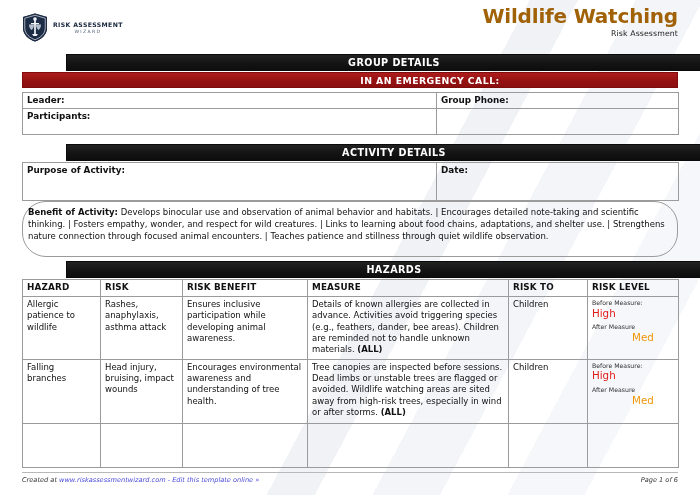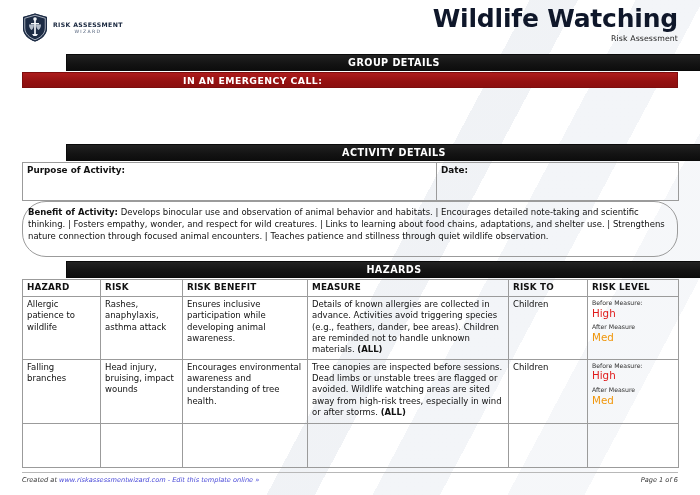--- a/index.html
+++ b/index.html
@@ -44,21 +44,21 @@
     color: #16243c; white-space: nowrap;
   }
   .logo-sub {
     font-size: 4.6px; letter-spacing: 1.3px; color: #4a5a74;
     text-align: center; margin-top: 1.5px;
   }
   .title-block {
     position: absolute; right: 22px; top: 6px; text-align: right;
   }
   .doc-title {
-    font-size: 25px; font-weight: bold; color: #0f172a;
+    font-size: 20px; font-weight: bold; color: #a16207;
     letter-spacing: -0.2px; line-height: 1.05;
   }
   .doc-subtitle {
     font-size: 7.8px; color: #222222; margin-top: 2px; letter-spacing: 0.1px;
   }
 
   
   .band {
     position: absolute; left: 22px; width: 656px;
     display: flex; align-items: center; justify-content: center;
@@ -67,21 +67,21 @@
   .band-dark {
     background: linear-gradient(180deg, #222222 0%, #141414 55%, #0d0d0d 100%);
     border: 1px solid #0a0a0a;
     font-size: 9.6px;
     margin-left: 44px;
   }
   .band-red {
     background: linear-gradient(180deg, #ad1c1c 0%, #941111 60%, #8b0f0f 100%);
     border: 1px solid #7d0d0d;
     font-size: 9.3px;
-    justify-content: flex-start;
+    justify-content: center;
   }
   .band-red .band-label { margin-left: 160px; }
 
   
   .grid {
     position: absolute; left: 22px; width: 656px;
     border-collapse: collapse;
     table-layout: fixed;
   }
   .grid td {
@@ -121,21 +121,21 @@
   }
   .haz-table th {
     font-weight: bold; font-size: 8.8px; letter-spacing: 0.15px;
     padding-top: 2px; padding-bottom: 2px;
   }
   .haz-table td b { font-weight: bold; }
   .lvl-cell { text-align: center; padding-top: 4px; }
   .lvl-label { font-size: 6.2px; color: #333333; line-height: 1.25; }
   .lvl-val { font-size: 10.3px; font-weight: normal; line-height: 1.3; }
   .lvl-before { color: #e01b1b; }
-  .lvl-after  { color: #f0960a; }
+  .lvl-after  { color: #f0960a; margin-left: 40px; }
   .lvl-gap { height: 3px; }
 
   
   .footer-rule {
     position: absolute; left: 22px; top: 472px; width: 656px;
     height: 1px; background: #b8b8b8;
   }
   .footer {
     position: absolute; top: 476px; width: 700px;
     font-style: italic; font-size: 6.6px; color: #333333;
@@ -179,20 +179,45 @@
     </div>
 
     <div class="band band-dark" style="top:54px; height:17px;">
       <span>GROUP DETAILS</span>
     </div>
 
     <div class="band band-red" style="top:72px; height:16px;">
       <span class="band-label">IN AN EMERGENCY CALL:</span>
     </div>
 
+    <table class="grid" style="top:92px;">
+      <colgroup>
+          <col style="width:414px">
+          <col style="width:242px">
+        </colgroup>
+      <tbody>
+          <tr>
+        <td style="height:16px;">
+          <span class="fld">Leader:</span>
+          <span></span>
+        </td>
+        <td style="height:16px;">
+          <span class="fld">Group Phone:</span>
+          <span></span>
+        </td>
+      </tr>
+      <tr>
+        <td style="height:26px;">
+          <span class="fld">Participants:</span>
+          <span></span>
+        </td>
+        <td style="height:26px;"></td>
+      </tr>
+    </tbody>
+      </table>
 
     <div class="band band-dark" style="top:144px; height:17px;">
       <span>ACTIVITY DETAILS</span>
     </div>
 
     <table class="grid" style="top:162px;">
       <colgroup>
           <col style="width:414px">
           <col style="width:242px">
         </colgroup>

